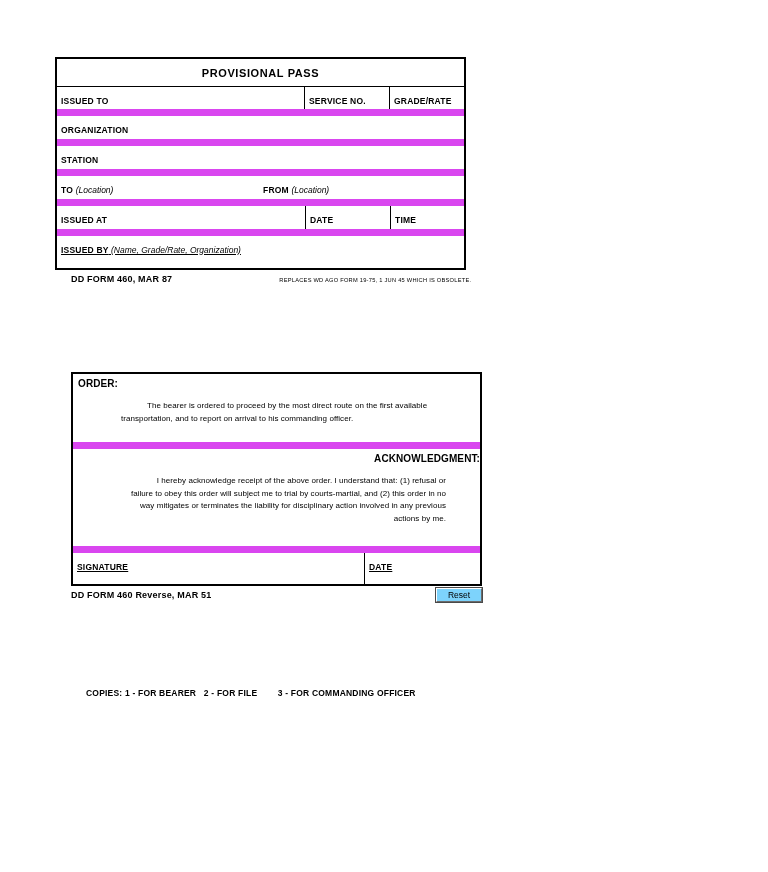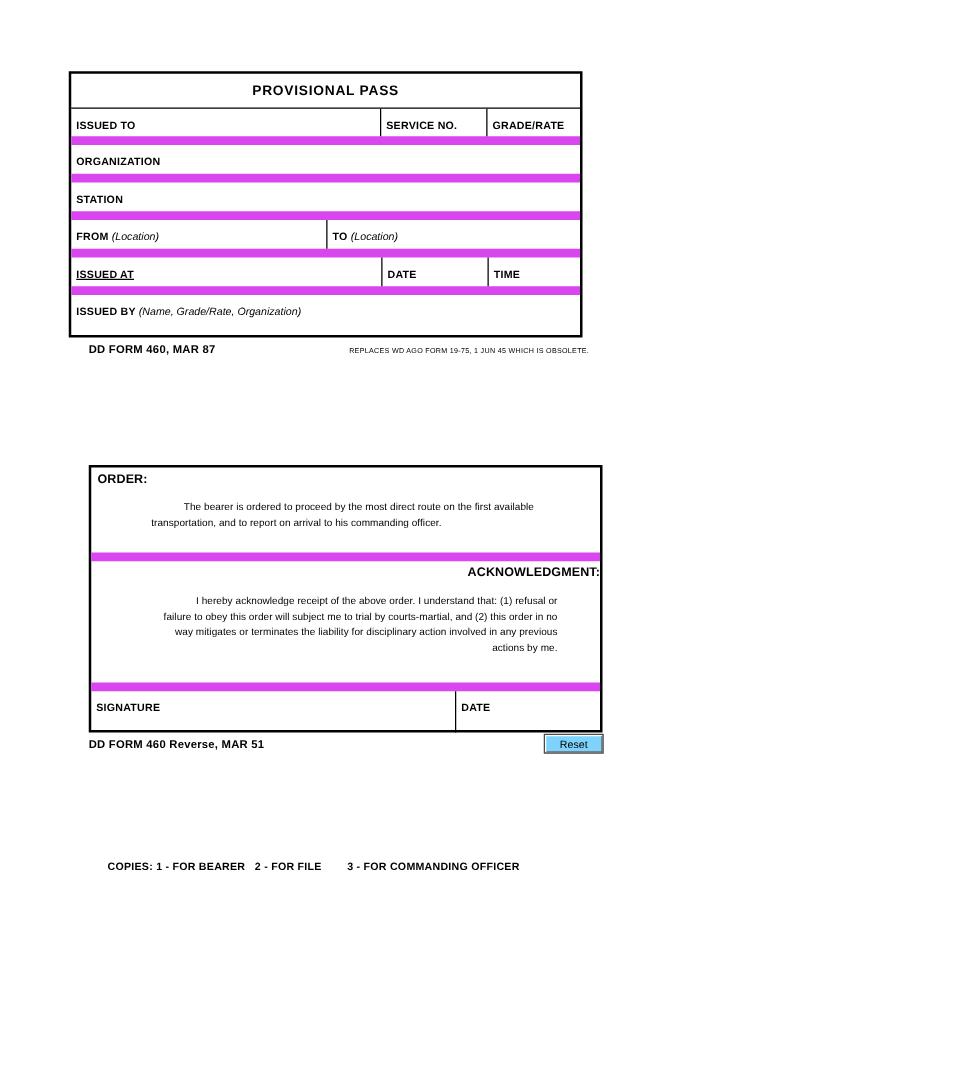--- a/index.html
+++ b/index.html
@@ -22,21 +22,21 @@
     border: 2px solid #000;
     border-collapse: collapse;
     background: #fff;
     box-sizing: border-box;
   }
   .row {
     display: flex;
     border-bottom: 7px solid #d946ef;
     box-sizing: border-box;
   }
-  .row:last-child { border-bottom: none; }
+  .row:last-child { border-bottom: none; text-decoration: underline; }
 
   .cell {
     position: relative;
     box-sizing: border-box;
     border-right: 1px solid #000;
     padding: 3px 0 0 4px;
     overflow: hidden;
   }
   .cell:last-child { border-right: none; }
 
@@ -78,21 +78,21 @@
   #r-fromto   { height: 30px; }
   #r-issuedat { height: 30px; }
   #r-issuedby { height: 33px; border-bottom: none; }
 
   .c-issuedto    { width: 248px; }
   .c-serviceno   { width: 85px; }
   .c-graderate   { width: 74px; }
   .c-full        { width: 407px; border-right: none; }
   .c-from        { width: 205px; }
   .c-to          { width: 202px; border-right: none; }
-  .c-issuedat    { width: 249px; text-decoration: underline; }
+  .c-issuedat    { width: 249px; }
   .c-date        { width: 85px; }
   .c-time        { width: 73px; }
 
   
   .caption-line {
     position: absolute;
     display: flex;
     align-items: baseline;
   }
   #pass-caption { left: 71px; top: 274px; width: 411px; }
@@ -210,25 +210,25 @@
     </div>
   </div>
 
   <div class="row" id="r-station">
     <div class="cell c-full">
       <span class="lbl">STATION</span>
     </div>
   </div>
 
   <div class="row" id="r-fromto">
+    <div class="cell c-to">
+      <span class="lbl"><span>TO</span> <span class="hint">(Location)</span></span>
+    </div>
     <div class="cell c-from">
       <span class="lbl"><span>FROM</span> <span class="hint">(Location)</span></span>
-    </div>
-    <div class="cell c-to">
-      <span class="lbl"><span>TO</span> <span class="hint">(Location)</span></span>
     </div>
   </div>
 
   <div class="row" id="r-issuedat">
     <div class="cell c-issuedat">
       <span class="lbl">ISSUED AT</span>
     </div>
     <div class="cell c-date">
       <span class="lbl">DATE</span>
     </div>

